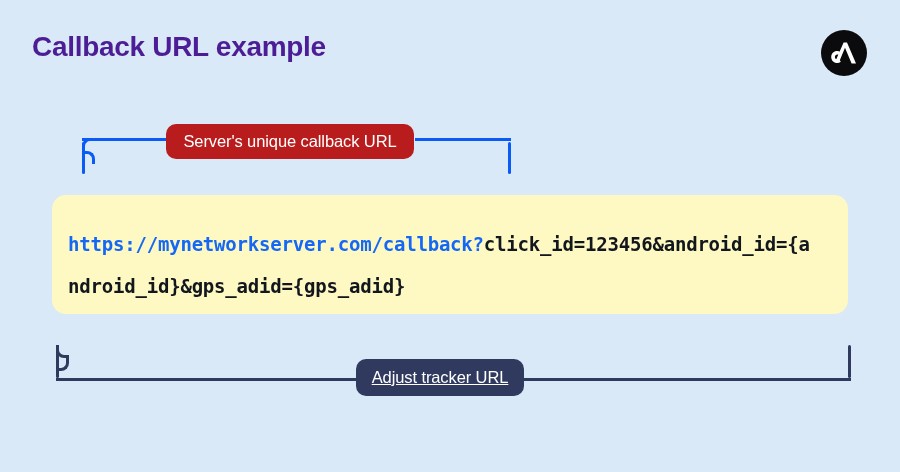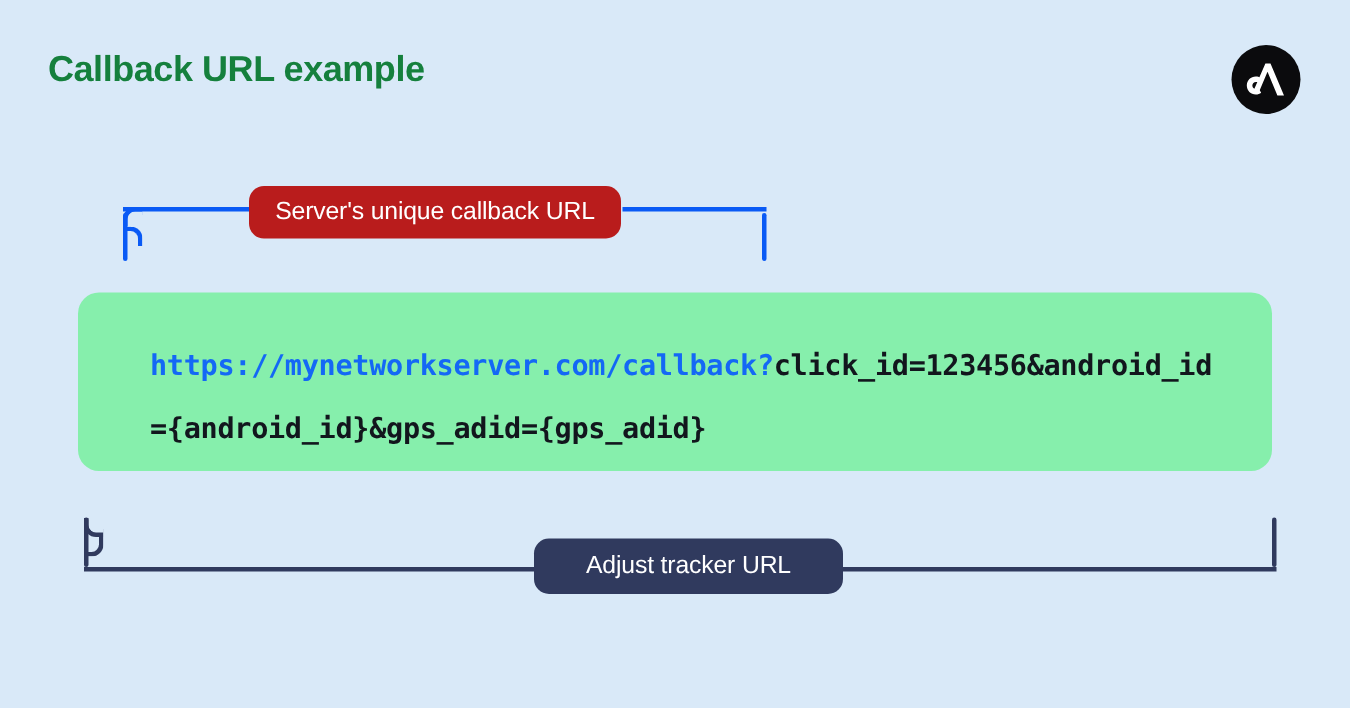--- a/index.html
+++ b/index.html
@@ -18,23 +18,23 @@
     width: 900px;
     height: 472px;
     background: #d9e9f8;
   }
 
   
   .page-title {
     position: absolute;
     left: 32px;
     top: 32px;
-    font-size: 24px;
+    font-size: 28px;
     font-weight: bold;
-    color: #15803d;
+    color: #4c1d95;
     letter-spacing: -0.3px;
     line-height: 30px;
     white-space: nowrap;
   }
 
   
   .logo {
     position: absolute;
     left: 821px;
     top: 30px;
@@ -142,36 +142,37 @@
   .pill-top {
     left: 166px;
     top: 124px;
     width: 248px;
     height: 35px;
     background: #b91c1c;
   }
   .pill-bottom {
     left: 356px;
     top: 359px;
-    width: 206px;
+    width: 168px;
     height: 37px;
     background: #303a5e;
+    text-decoration: underline;
   }
 
   
   .url-card {
     position: absolute;
     left: 52px;
     top: 195px;
     width: 796px;
     height: 119px;
-    background: #86efac;
+    background: #fef9c3;
     border-radius: 14px;
     box-sizing: border-box;
-    padding: 28px 30px 0 48px;
+    padding: 28px 30px 0 16px;
   }
   .url-text {
     font-family: "DejaVu Sans Mono", "Liberation Mono", monospace;
     font-size: 19px;
     font-weight: bold;
     line-height: 42px;
     color: #12161d;
     letter-spacing: -0.2px;
     word-break: break-all;
   }

